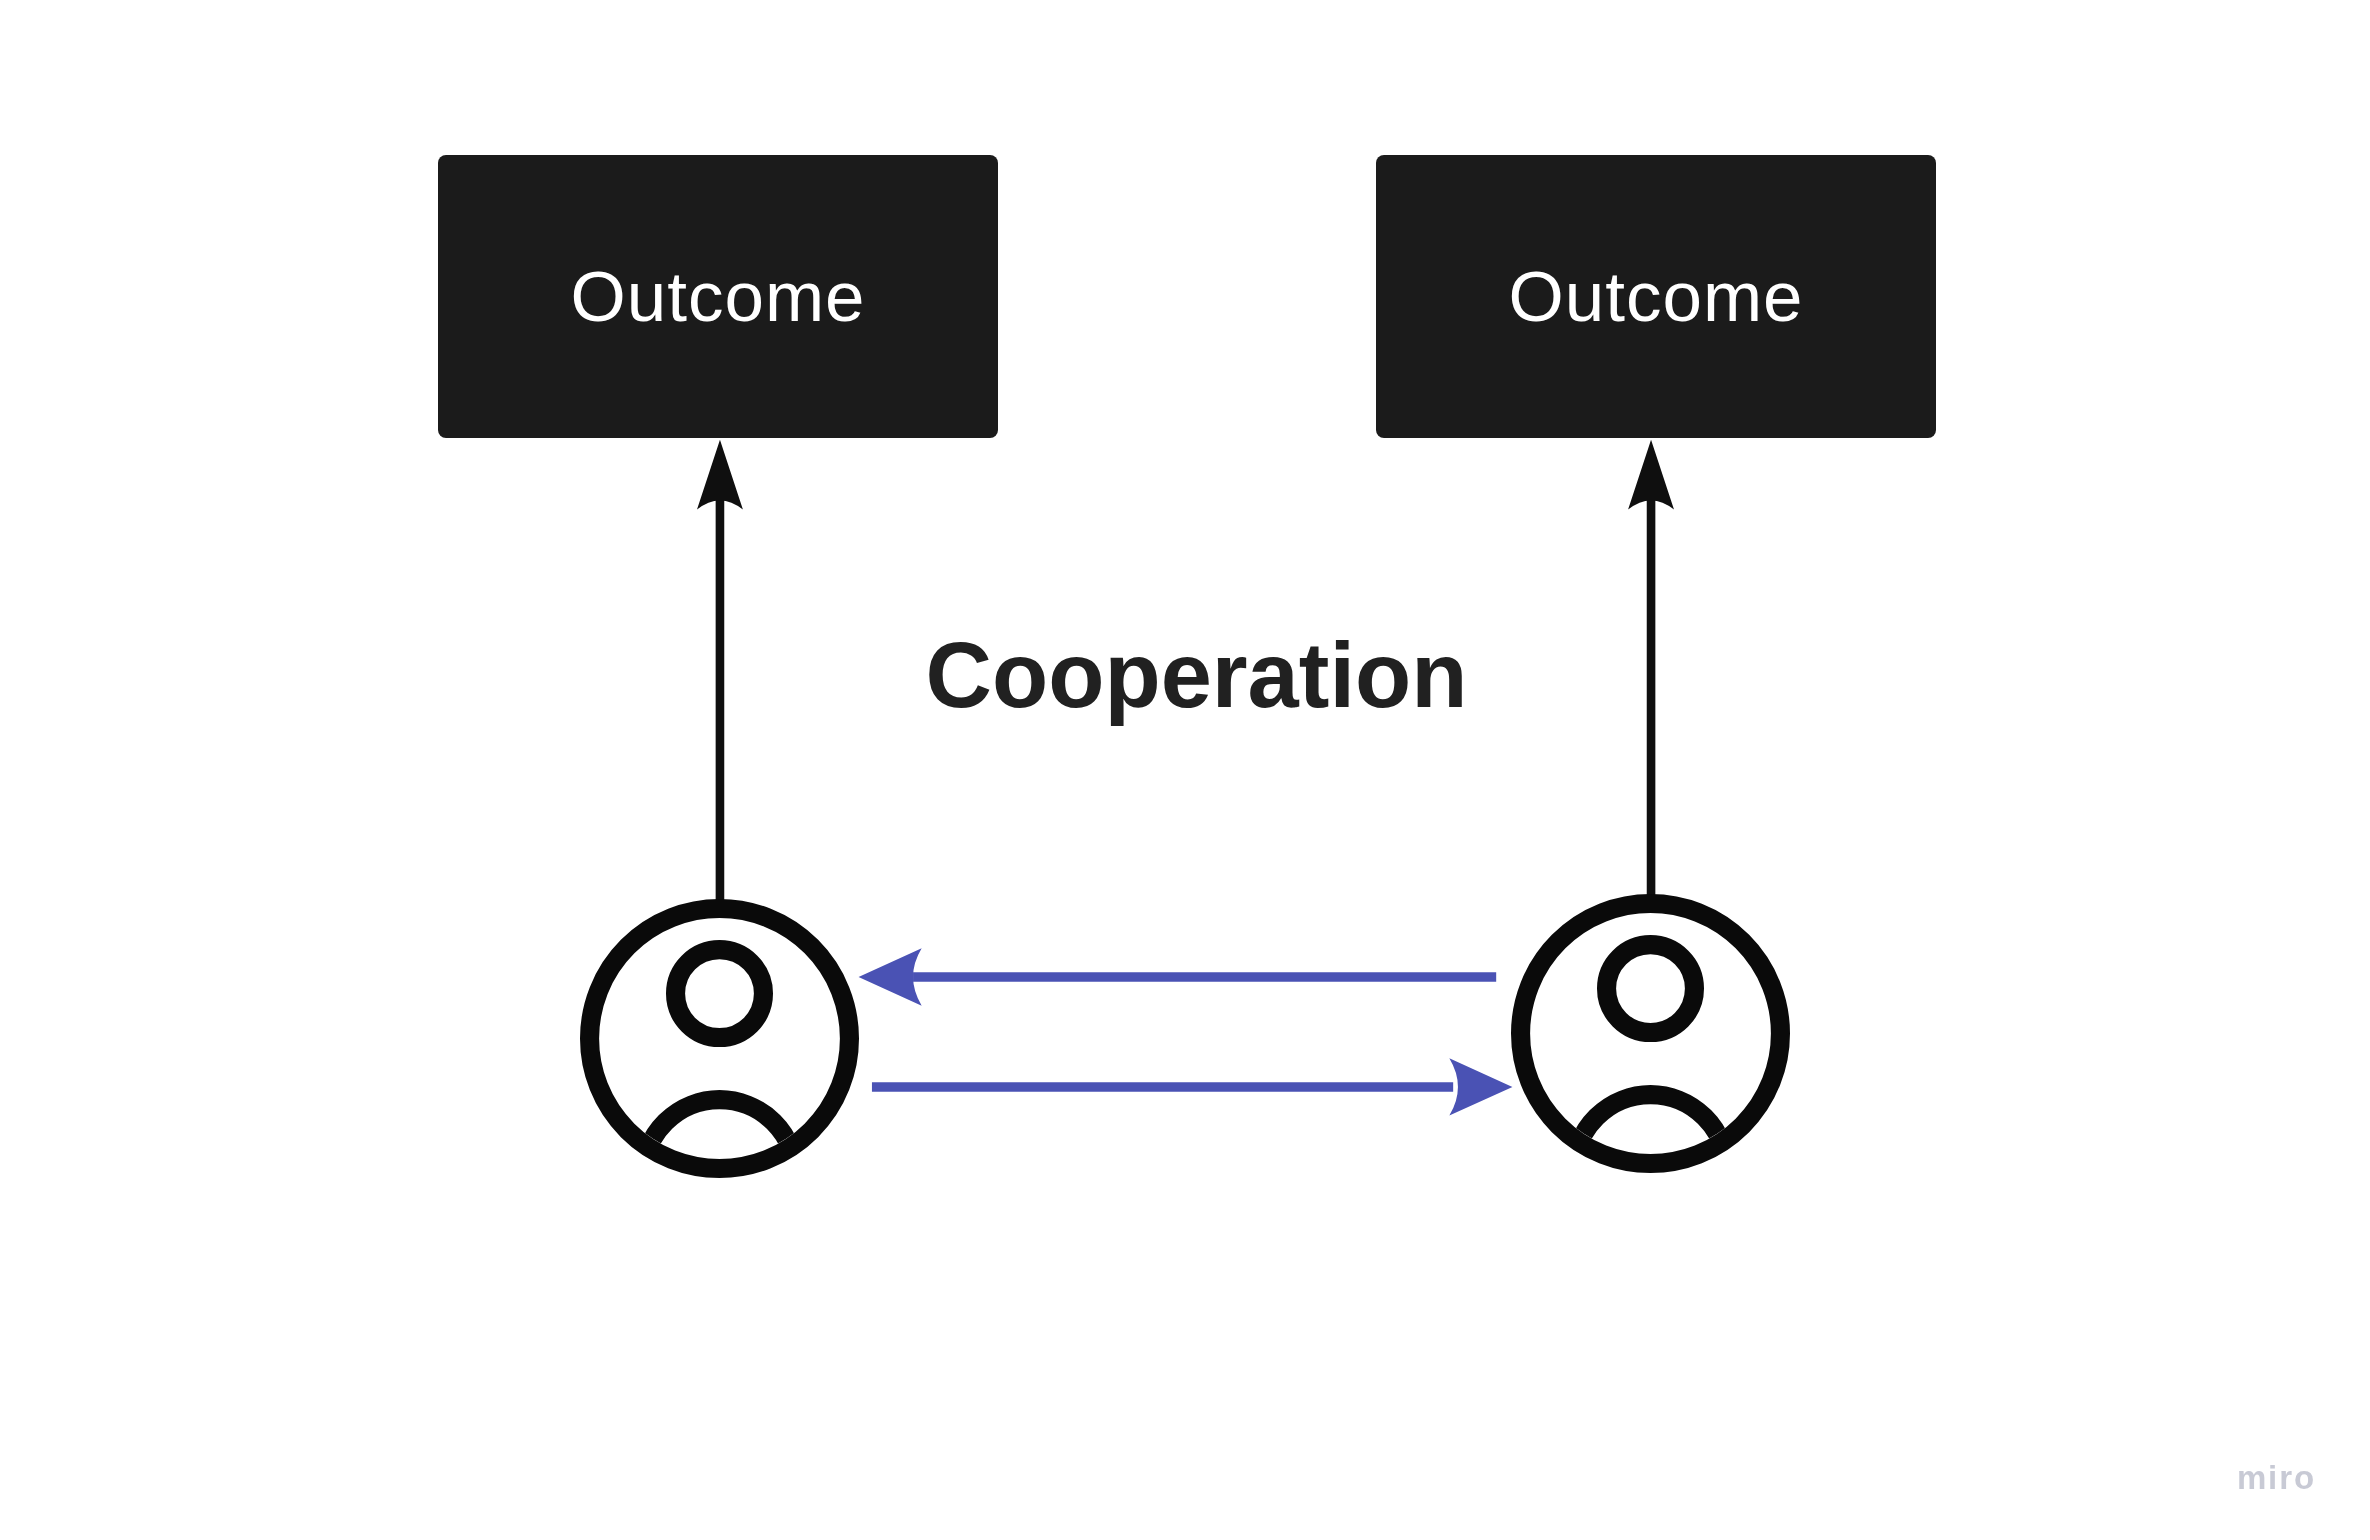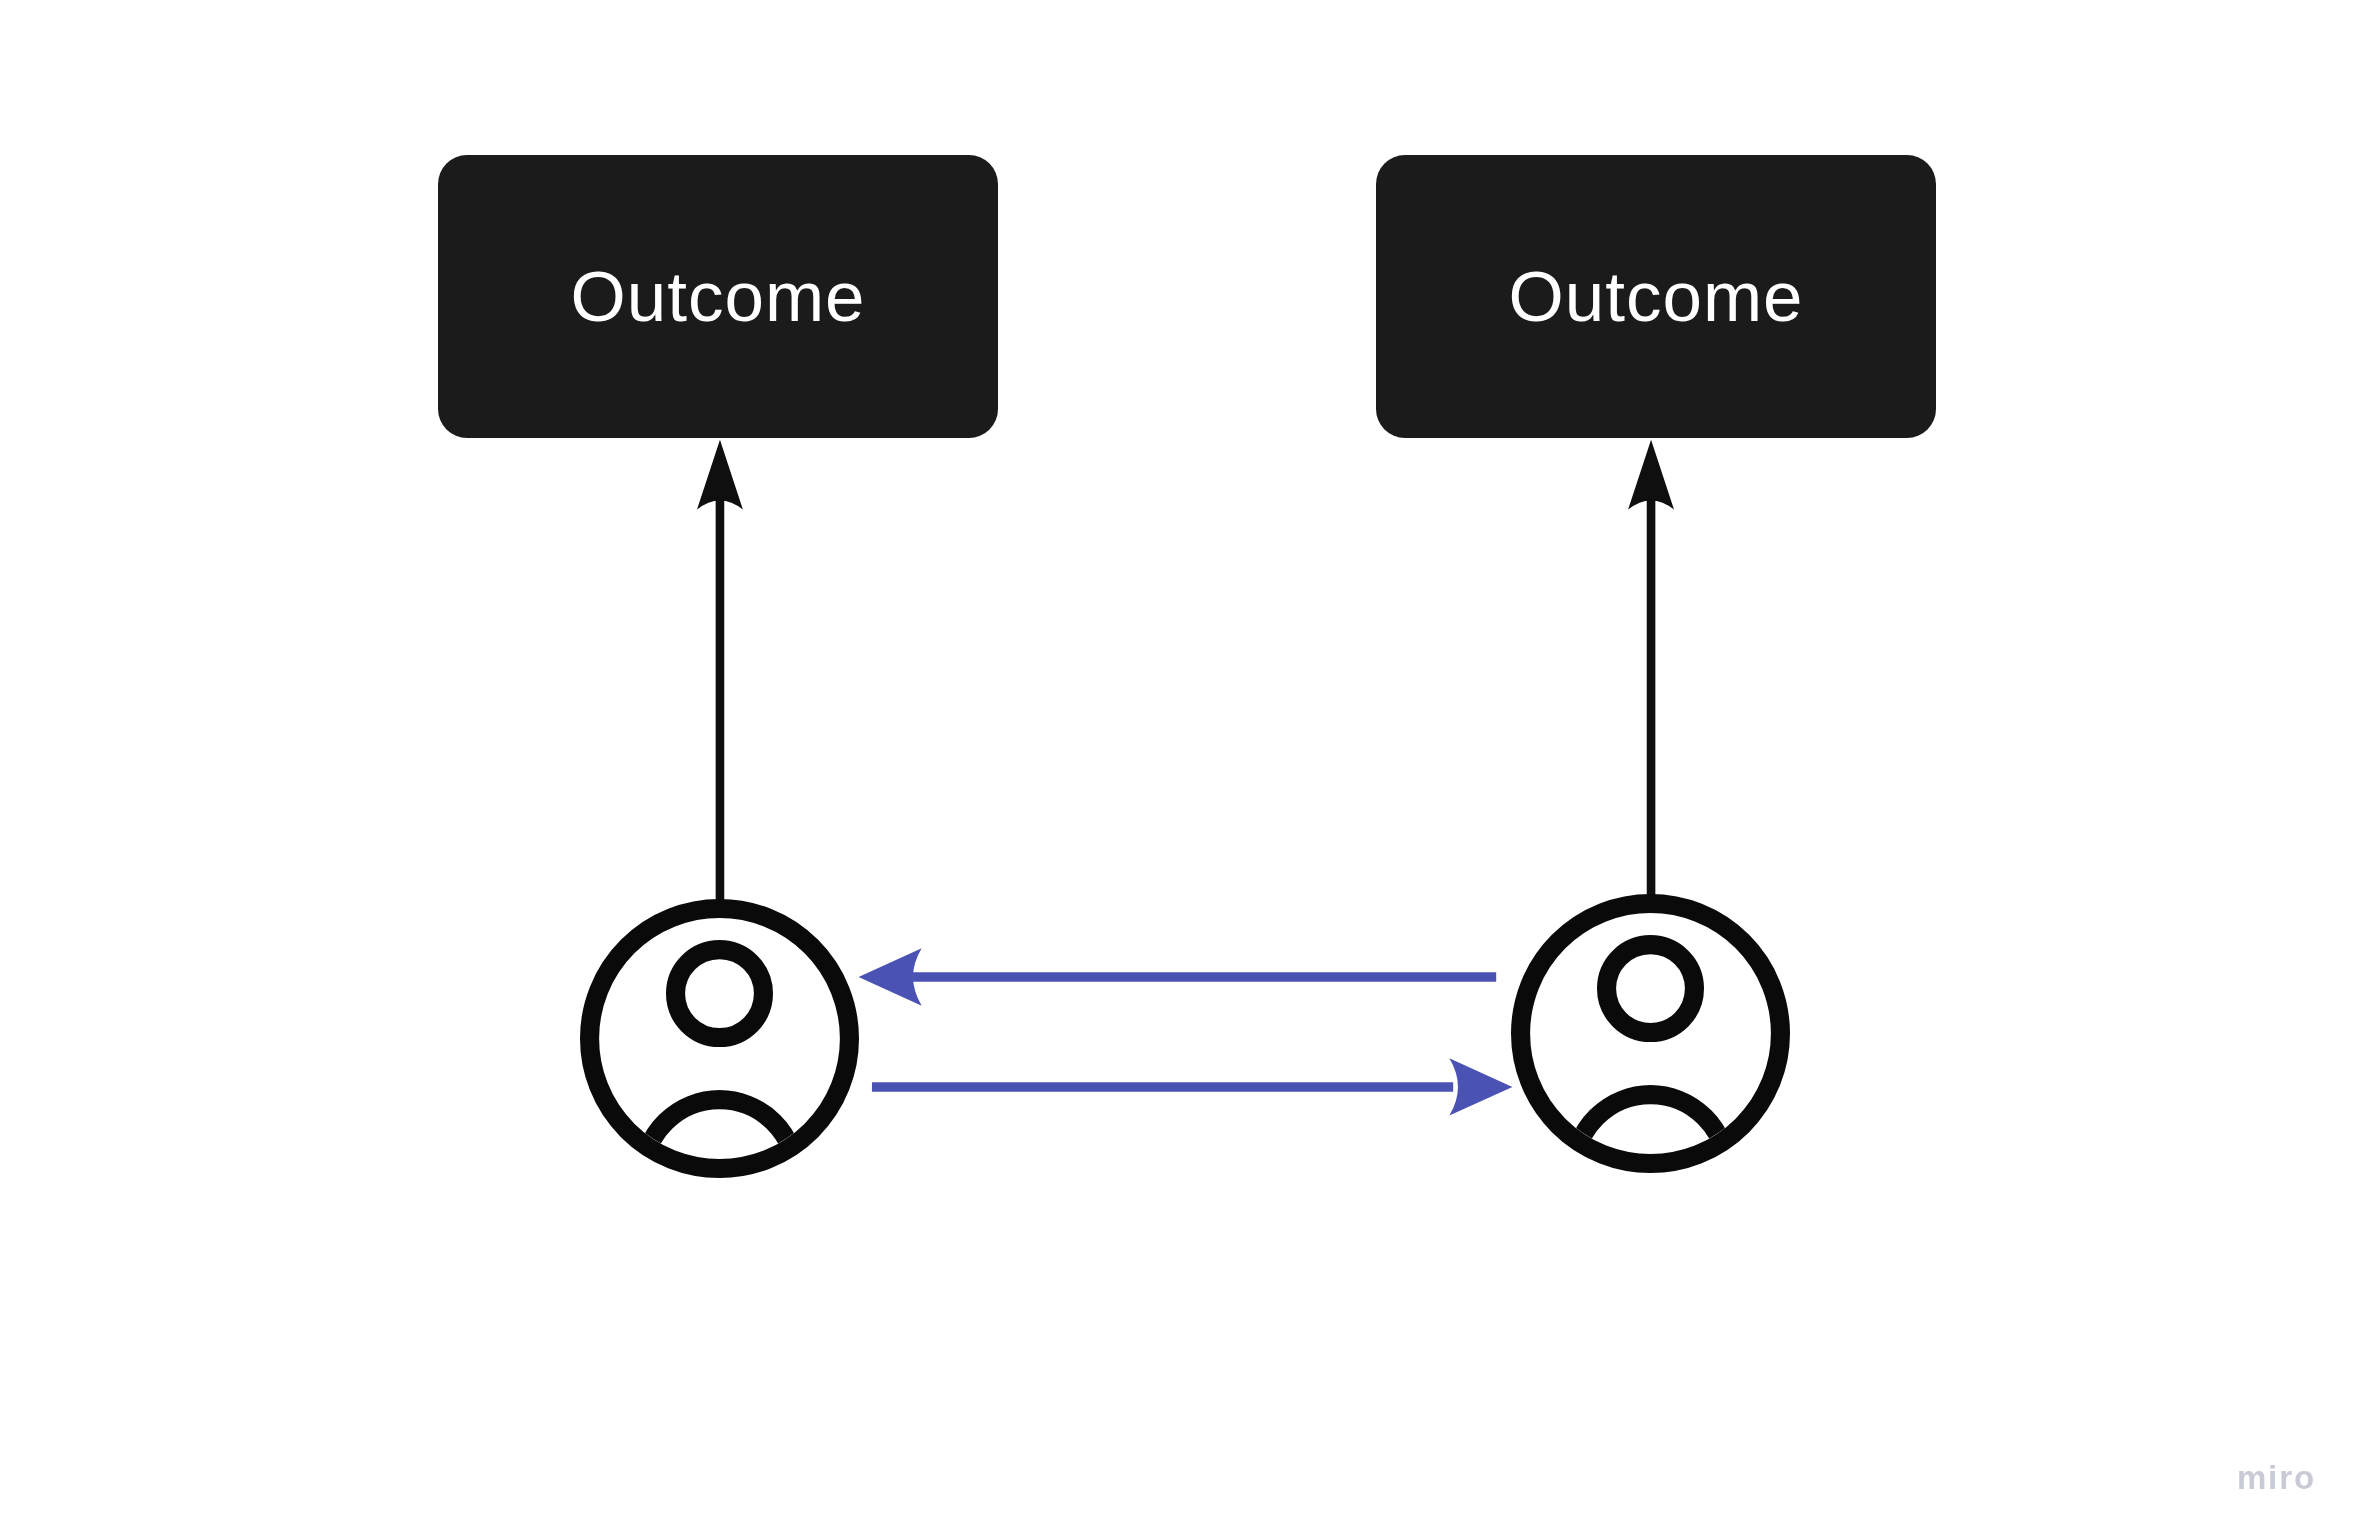--- a/index.html
+++ b/index.html
@@ -13,21 +13,21 @@
     width: 2371px;
     height: 1541px;
     background: #ffffff;
     overflow: hidden;
   }
   .node {
     position: absolute;
     width: 560px;
     height: 283px;
     background: #1b1b1b;
-    border-radius: 29px;
+    border-radius: 8px;
     display: flex;
     align-items: center;
     justify-content: center;
   }
   .node .node-label {
     color: #ffffff;
     font-size: 71px;
     font-weight: 400;
     letter-spacing: 1px;
   }
@@ -132,18 +132,19 @@
     <defs>
       <clipPath id="clip-b">
           <circle cx="146" cy="146" r="126"></circle>
         </clipPath>
     </defs>
     <circle cx="146" cy="146" r="136" fill="none" stroke-width="20" stroke="#0a0a0a"></circle>
     <circle cx="146" cy="99" r="46" fill="none" stroke-width="20" stroke="#0a0a0a"></circle>
     <circle cx="146" cy="290" r="80" fill="none" stroke-width="20" clip-path="url(#clip-b)" stroke="#0a0a0a"></circle>
   </svg>
 
+  <div class="cooperation-label">Cooperation</div>
 
 
   <div class="watermark">miro</div>
 
 </div>
 
 
 </body></html>

